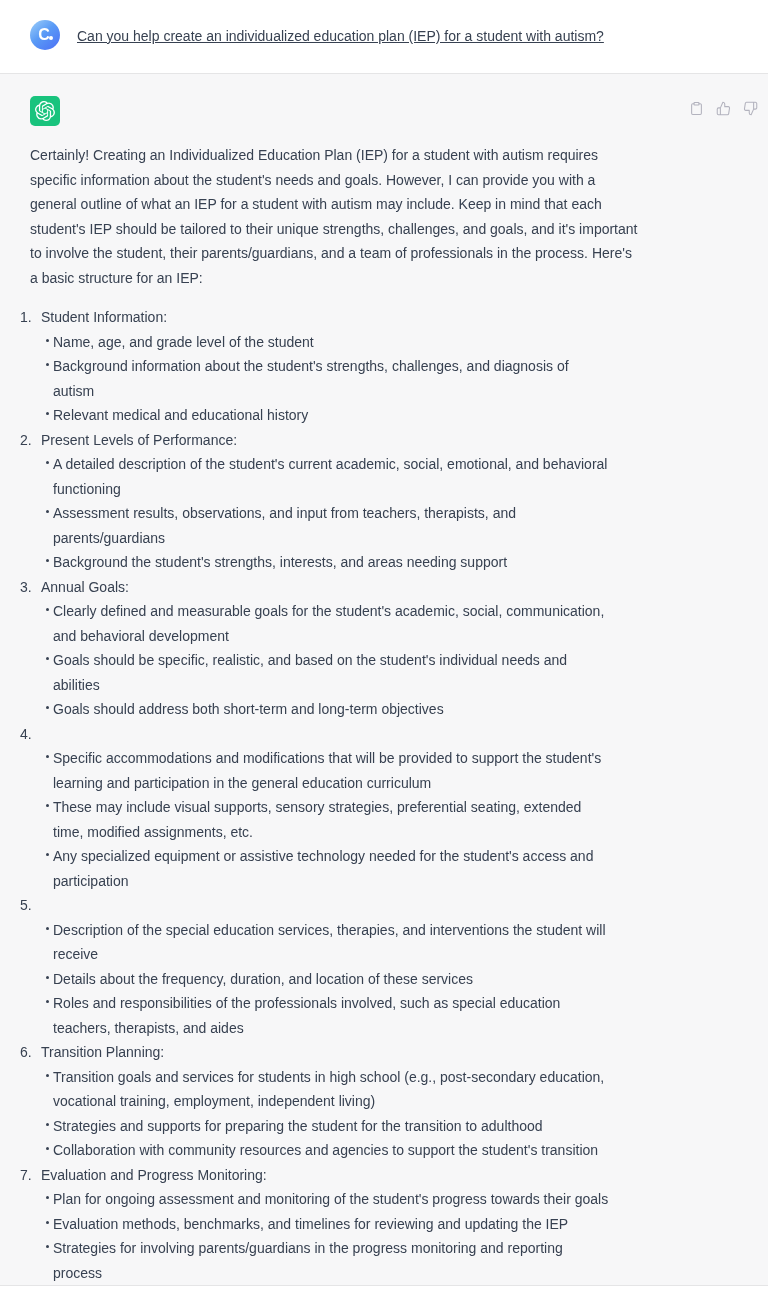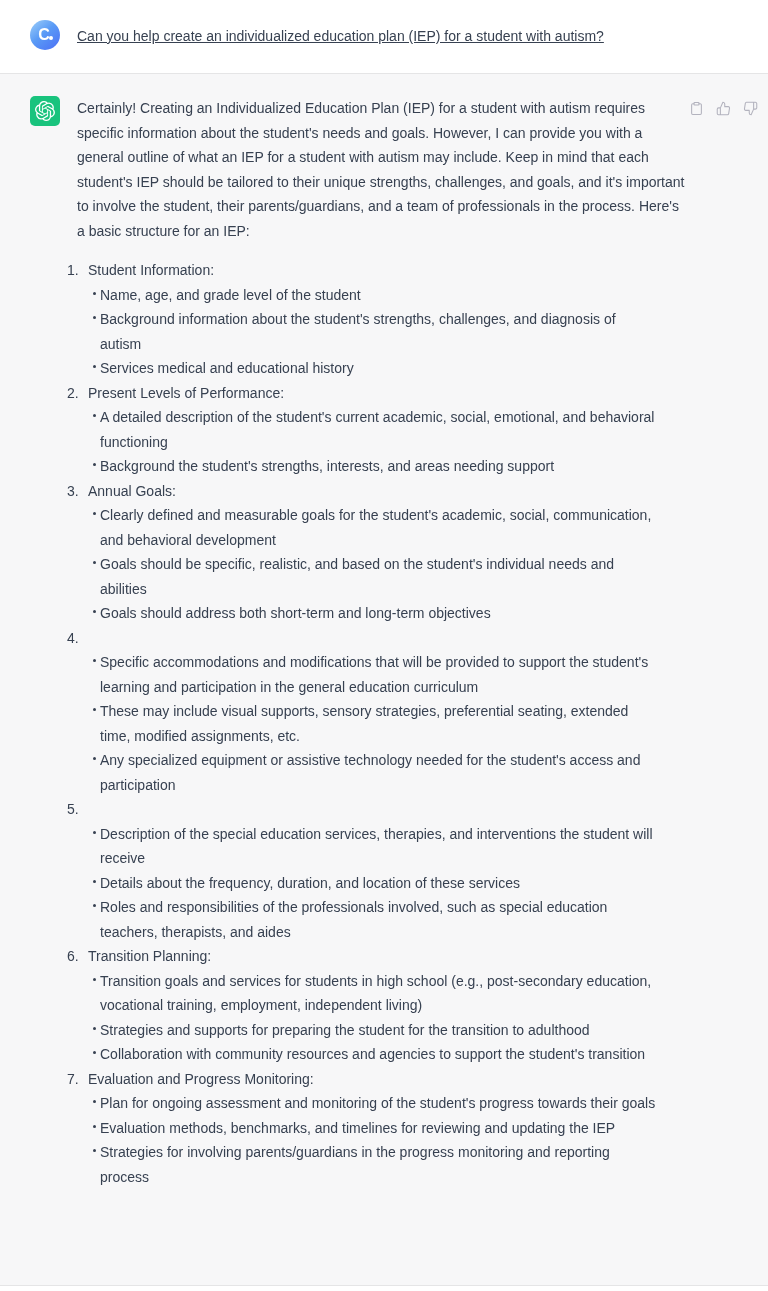--- a/index.html
+++ b/index.html
@@ -33,21 +33,21 @@
     border-bottom:1px solid var(--border);
     overflow:hidden;
   }
   .row-inner{
     display:flex;
     align-items:flex-start;
     padding-left:30px;
     gap:17px;
   }
   .row-user .row-inner{padding-top:20px;}
-  .row-assistant .row-inner{padding-top:22px;}
+  .row-assistant .row-inner{padding-top:22px;flex-direction:column;}
 
   
   .avatar{flex:0 0 30px;width:30px;height:30px;position:relative;}
   .avatar-user{
     border-radius:50%;
     background:linear-gradient(140deg,#9fd0f9 0%,#5a9bf6 45%,#4b6ef5 100%);
   }
   .avatar-user .c-glyph{
     position:absolute;left:0;top:0;width:30px;height:30px;
     display:flex;align-items:center;justify-content:center;
@@ -146,30 +146,31 @@
         <p class="intro">Certainly! Creating an Individualized Education Plan (IEP) for a student with autism requires specific information about the student's needs and goals. However, I can provide you with a general outline of what an IEP for a student with autism may include. Keep in mind that each student's IEP should be tailored to their unique strengths, challenges, and goals, and it's important to involve the student, their parents/guardians, and a team of professionals in the process. Here's a basic structure for an IEP:</p>
         <ol class="olist">
             <li class="oitem">
               <div class="ohead">
                 <span class="onum">1.</span>
                 <span class="otitle">Student Information:</span>
               </div>
               <ul class="bullets">
                 <li class="bullet">Name, age, and grade level of the student</li>
                 <li class="bullet">Background information about the student's strengths, challenges, and diagnosis of autism</li>
-                <li class="bullet">Services medical and educational history</li>
+                <li class="bullet">Relevant medical and educational history</li>
               </ul>
             </li>
             <li class="oitem">
               <div class="ohead">
                 <span class="onum">2.</span>
                 <span class="otitle">Present Levels of Performance:</span>
               </div>
               <ul class="bullets">
                 <li class="bullet">A detailed description of the student's current academic, social, emotional, and behavioral functioning</li>
+                <li class="bullet">Assessment results, observations, and input from teachers, therapists, and parents/guardians</li>
                 <li class="bullet">Background the student's strengths, interests, and areas needing support</li>
               </ul>
             </li>
             <li class="oitem">
               <div class="ohead">
                 <span class="onum">3.</span>
                 <span class="otitle">Annual Goals:</span>
               </div>
               <ul class="bullets">
                 <li class="bullet">Clearly defined and measurable goals for the student's academic, social, communication, and behavioral development</li>

